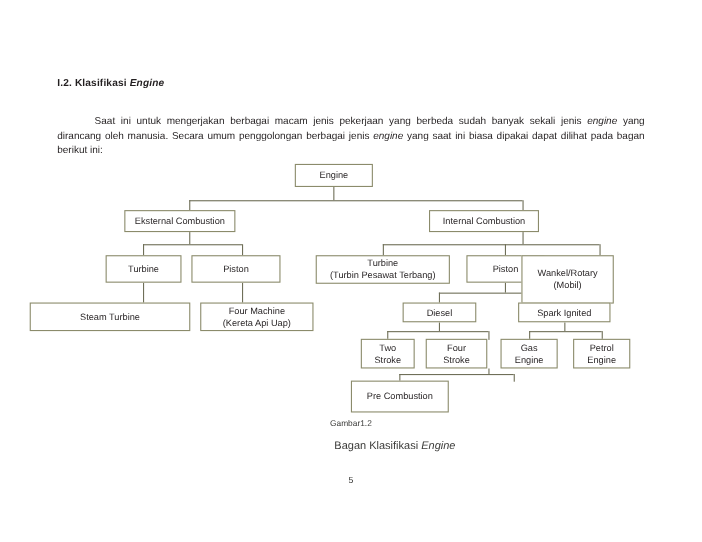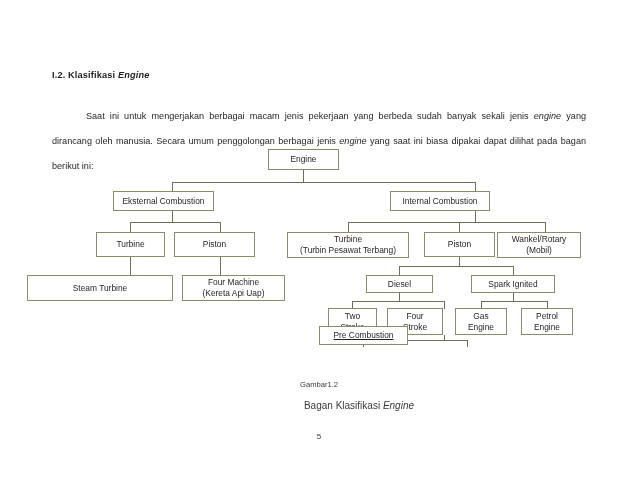--- a/index.html
+++ b/index.html
@@ -31,21 +31,21 @@
     white-space: nowrap;
   }
   .heading .em { font-style: italic; }
 
   .para {
     position: absolute;
     left: 52px;
     top: 104px;
     width: 534px;
     font-size: 9.1px;
-    line-height: 25px;
+    line-height: 13px;
     text-align: justify;
     text-indent: 34px;
   }
   .para .em { font-style: italic; }
 
   
   #diagram {
     position: absolute;
     left: 0;
     top: 0;
@@ -187,21 +187,21 @@
 
     <div class="node" style="left:287px; top:232px; width:122px; height:26px;">
       <span>Turbine</span>
       <span class="l2">(Turbin Pesawat Terbang)</span>
     </div>
 
     <div class="node" style="left:424px; top:232px; width:71px; height:25px;">
       <span>Piston</span>
     </div>
 
-    <div class="node" style="left:497px; top:232px; width:84px; height:26px;">
+    <div class="node" style="left:474px; top:232px; width:84px; height:44px;">
       <span>Wankel/Rotary</span>
       <span class="l2">(Mobil)</span>
     </div>
 
     <div class="node" style="left:27px; top:275px; width:146px; height:26px;">
       <span>Steam Turbine</span>
     </div>
 
     <div class="node" style="left:182px; top:275px; width:103px; height:26px;">
       <span>Four Machine</span>
@@ -229,21 +229,21 @@
     <div class="node" style="left:455px; top:308px; width:52px; height:27px;">
       <span>Gas</span>
       <span class="l2">Engine</span>
     </div>
 
     <div class="node" style="left:521px; top:308px; width:52px; height:27px;">
       <span>Petrol</span>
       <span class="l2">Engine</span>
     </div>
 
-    <div class="node" style="left:319px; top:326px; width:89px; height:19px;text-decoration:underline;">
+    <div class="node" style="left:319px; top:346px; width:89px; height:29px;">
       <span>Pre Combustion</span>
     </div>
 
 
   </div>
 
   <div class="caption1">
     <span>Gambar1.2</span>
   </div>
   <div class="caption2">

